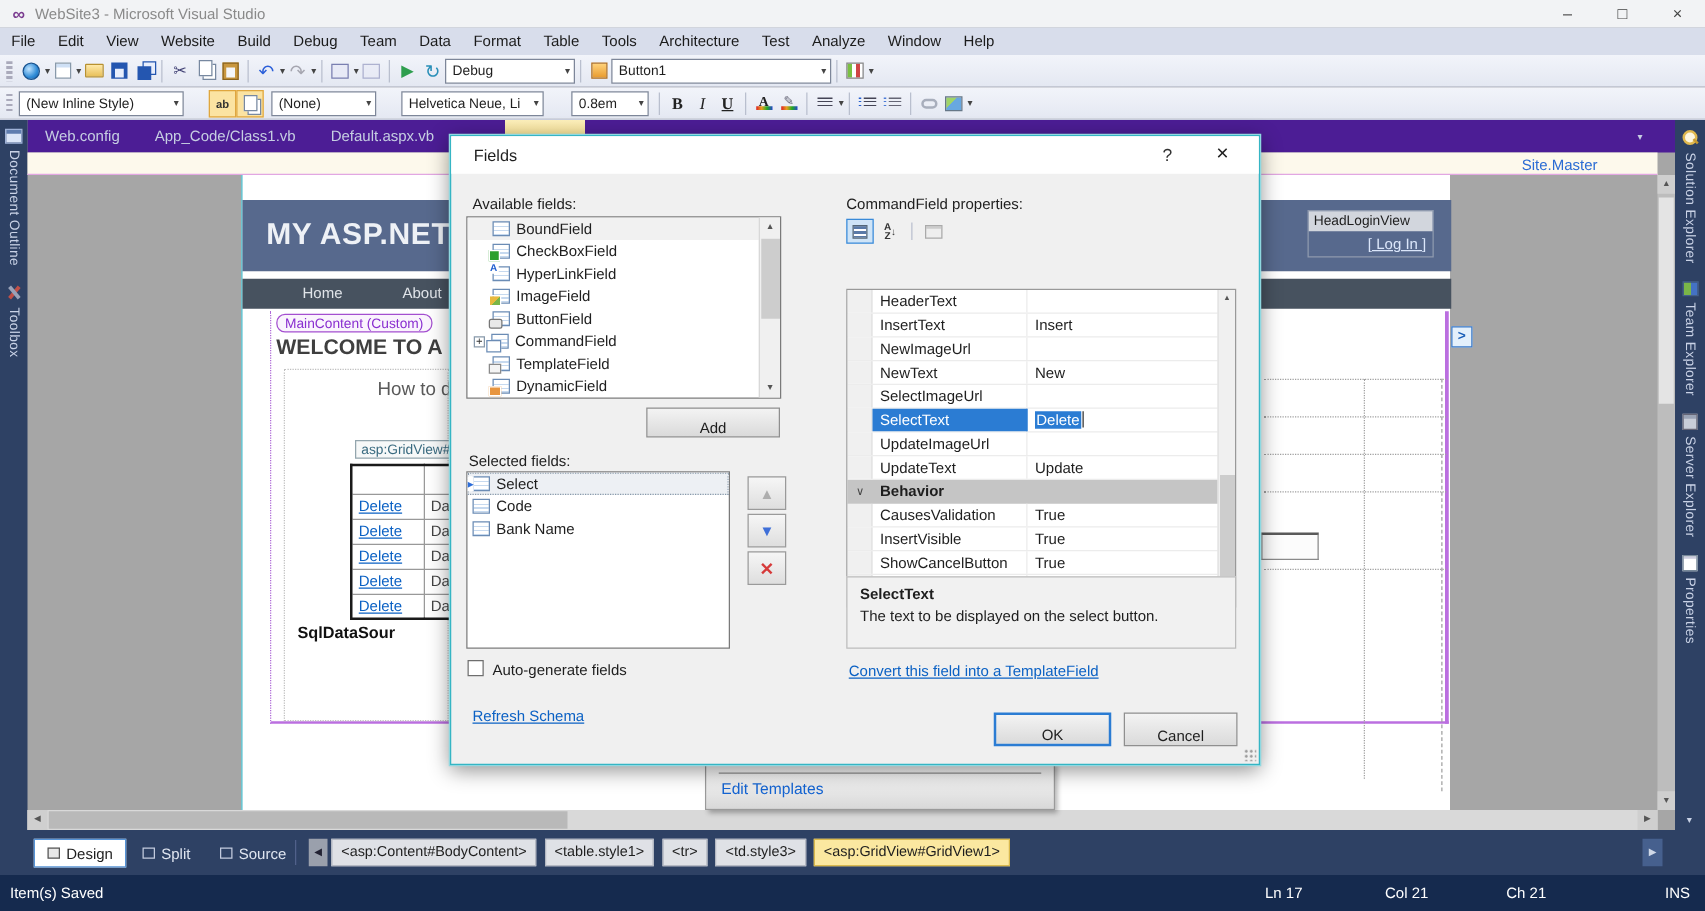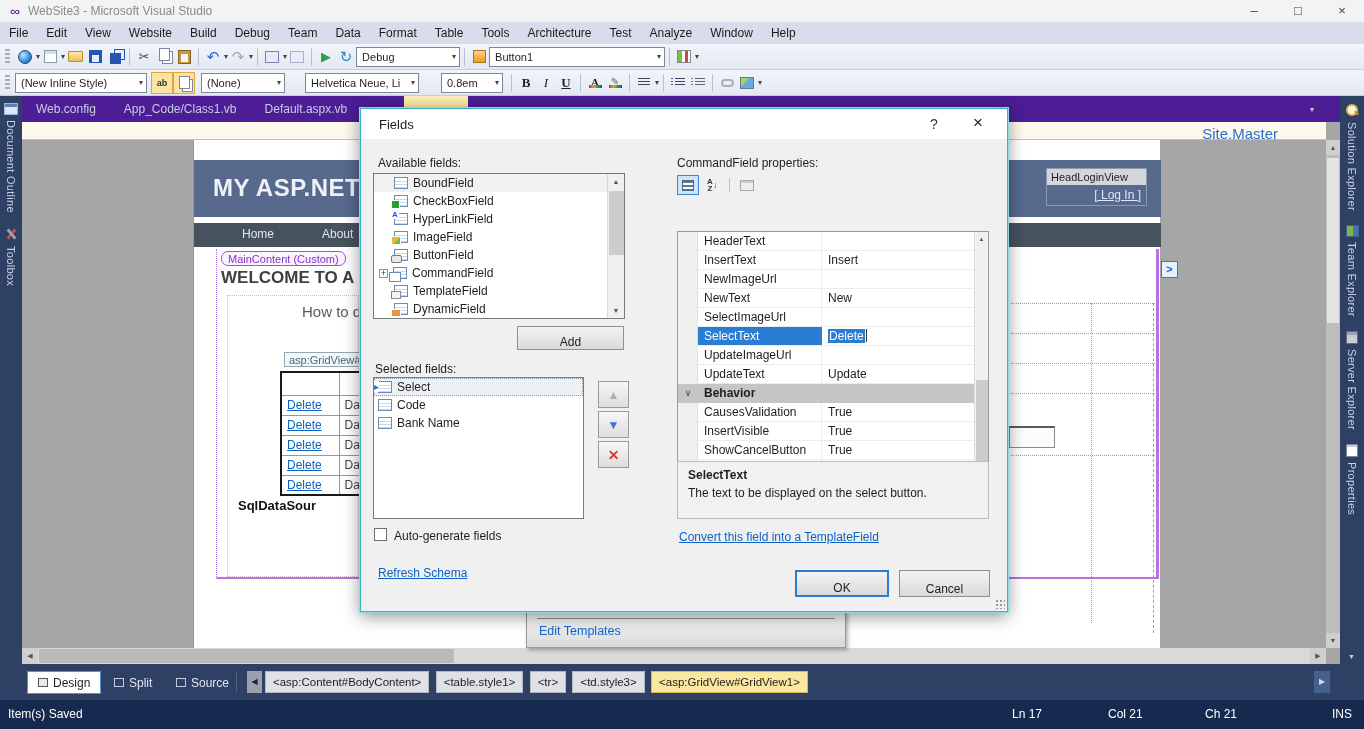--- a/index.html
+++ b/index.html
@@ -59,21 +59,21 @@
 
   
   .tabstrip{left:22px;top:96px;width:1318px;height:26px;background:#4c1d95;color:#c6cee2;font-size:12px}
   .doctab{padding:0 14px;line-height:26px}
   .lstrip{left:0;top:96px;width:22px;height:568px;background:#2e4164}
   .rstrip{left:1340px;top:96px;width:24px;height:568px;background:#2e4164}
   .vtab{display:flex;flex-direction:column;align-items:center;gap:5px;padding:7px 0;color:#c9d2e6}
   .vlabel{writing-mode:vertical-rl;font-size:11px;letter-spacing:.3px}
 
   
-  .master-bar{left:22px;top:122px;width:1304px;height:18px;background:#fdf9ec;border-bottom:1px solid #e2a7e2;font-size:15px;color:#2b6cd4}
+  .master-bar{left:22px;top:122px;width:1304px;height:18px;background:#fdf9ec;border-bottom:1px solid #e2a7e2;font-size:12px;color:#2b6cd4}
   .page{left:193px;top:140px;width:967px;height:508px;background:#fff;border-left:1px solid #45b8c8}
   .banner{left:0;top:20px;width:967px;height:57px;background:#57698d;position:absolute}
   .banner-title{position:absolute;left:19px;top:14px;color:#eef1f6;font-size:24px;font-weight:bold;letter-spacing:.5px}
   .hlv{position:absolute;left:852px;top:8px;width:101px;border:1px solid #8f9aae}
   .hlv-label{background:#d2d6dd;color:#1e1e1e;font-size:11px;padding:2px 4px}
   .hlv-login{text-align:right;padding:3px 5px;font-size:12px}
   .hlv-login span{color:#dbe6fa;text-decoration:underline}
   .navbar{position:absolute;left:0;top:83px;width:967px;height:24px;background:#47525f;color:#e0e4e9;font-size:12px;display:flex}
   .navitem{padding:4px 24px}
   .content-region{position:absolute;left:22px;top:109px;width:943px;height:330px;background:#fff;border-left:1px dotted #b06bd8;border-right:3px solid #bb6fe0;border-bottom:2px solid #bb6fe0}
@@ -158,21 +158,21 @@
   .pcat{display:flex;height:19px;line-height:18px;font-size:12px;background:#c5c5c5;font-weight:bold;color:#1e1e1e}
   .pcat .pmargin{background:#c5c5c5;border-right:none;color:#444;font-weight:normal;font-size:9px;text-align:center;line-height:18px}
   .pg-scroll{position:absolute;right:0;top:0;width:14px;height:100%;background:#f0f0f0;border-left:1px solid #e0e0e0}
   .pg-scroll .btn{height:14px;text-align:center;font-size:6px;color:#555;line-height:14px}
   .pg-scroll .btn.bot{position:absolute;bottom:0;width:100%}
   .pg-scroll .thumb{position:absolute;left:1px;top:148px;width:12px;height:82px;background:#cdcdcd}
   .descbox{background:#f1f1f1;border:1px solid #bcbcbc;padding:6px 10px;font-size:12px;color:#1e1e1e}
   .grip-dots{width:10px;height:10px;background:radial-gradient(circle,#999 1px,transparent 1.2px);background-size:4px 4px}
 
   
-  .smart-panel{left:526px;top:610px;width:320px;height:38px;background:linear-gradient(180deg,#fefefe,#d8d8d8);border:1px solid #9a9a9a;box-shadow:2px 2px 4px rgba(0,0,0,.3);z-index:5}
+  .smart-panel{left:564px;top:610px;width:280px;height:38px;background:linear-gradient(180deg,#fefefe,#d8d8d8);border:1px solid #9a9a9a;box-shadow:2px 2px 4px rgba(0,0,0,.3);z-index:5}
   .smart-panel .divider{margin:7px 10px 0;border-top:1px solid #909090}
   .smart-panel .splink{display:block;margin:5px 12px;color:#1464d2;font-size:12.5px}
 
   .ylw-sliver{left:404px;top:96px;width:64px;height:26px;background:linear-gradient(#fdf0bc,#f3d470);z-index:1}
 </style>
 </head>
 <body>
 
 <div id="app">
 
@@ -250,21 +250,21 @@
       </span>
     <span class="dd">▾</span>
   </div>
 
   <div class="abs tb tb2 flex">
     <span class="grip"></span>
     <span class="combo" style="width:132px">
         <span>(New Inline Style)</span>
         <span class="dd">▾</span>
       </span>
-    <span class="ti fmt-toggle" style="margin-left:4px;font-size:9px;font-weight:bold;color:#333">ab</span>
+    <span class="ti fmt-toggle" style="margin-left:20px;font-size:9px;font-weight:bold;color:#333">ab</span>
     <span class="ti fmt-toggle">
         <span class="ic-copy" style="top:0"></span>
       </span>
     <span class="combo" style="width:84px;margin-left:6px">
         <span>(None)</span>
         <span class="dd">▾</span>
       </span>
     <span class="combo" style="width:114px;margin-left:20px">
         <span style="overflow:hidden;white-space:nowrap">Helvetica Neue, Li</span>
         <span class="dd">▾</span>

